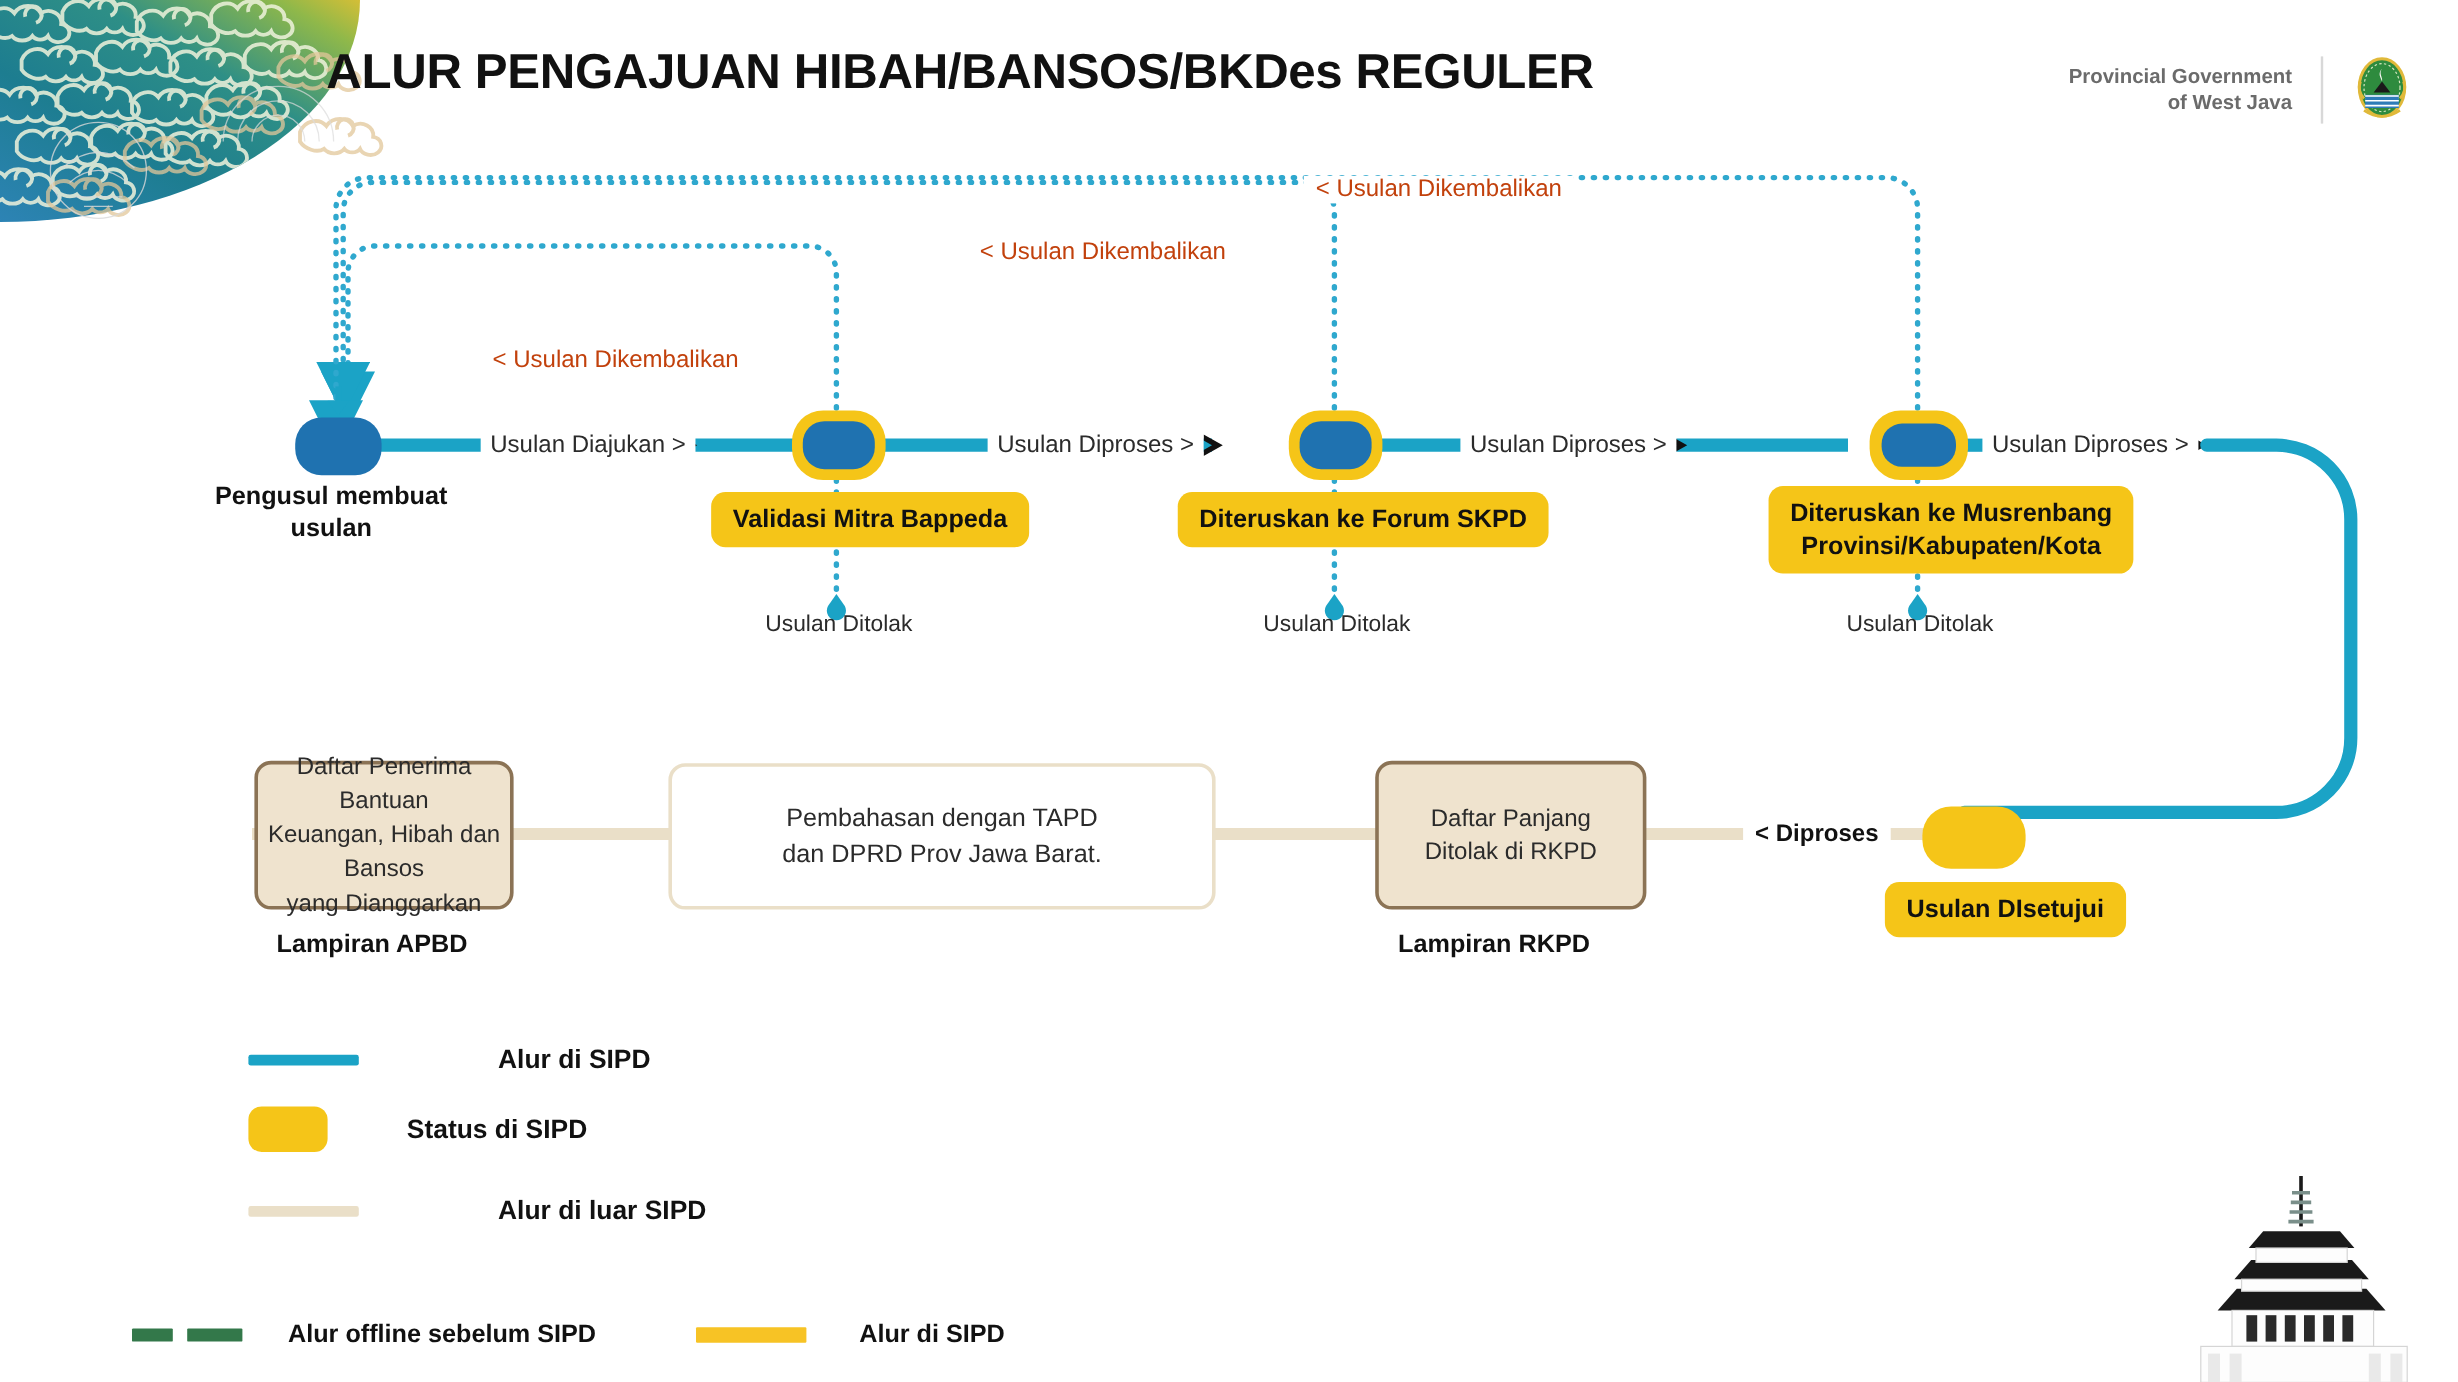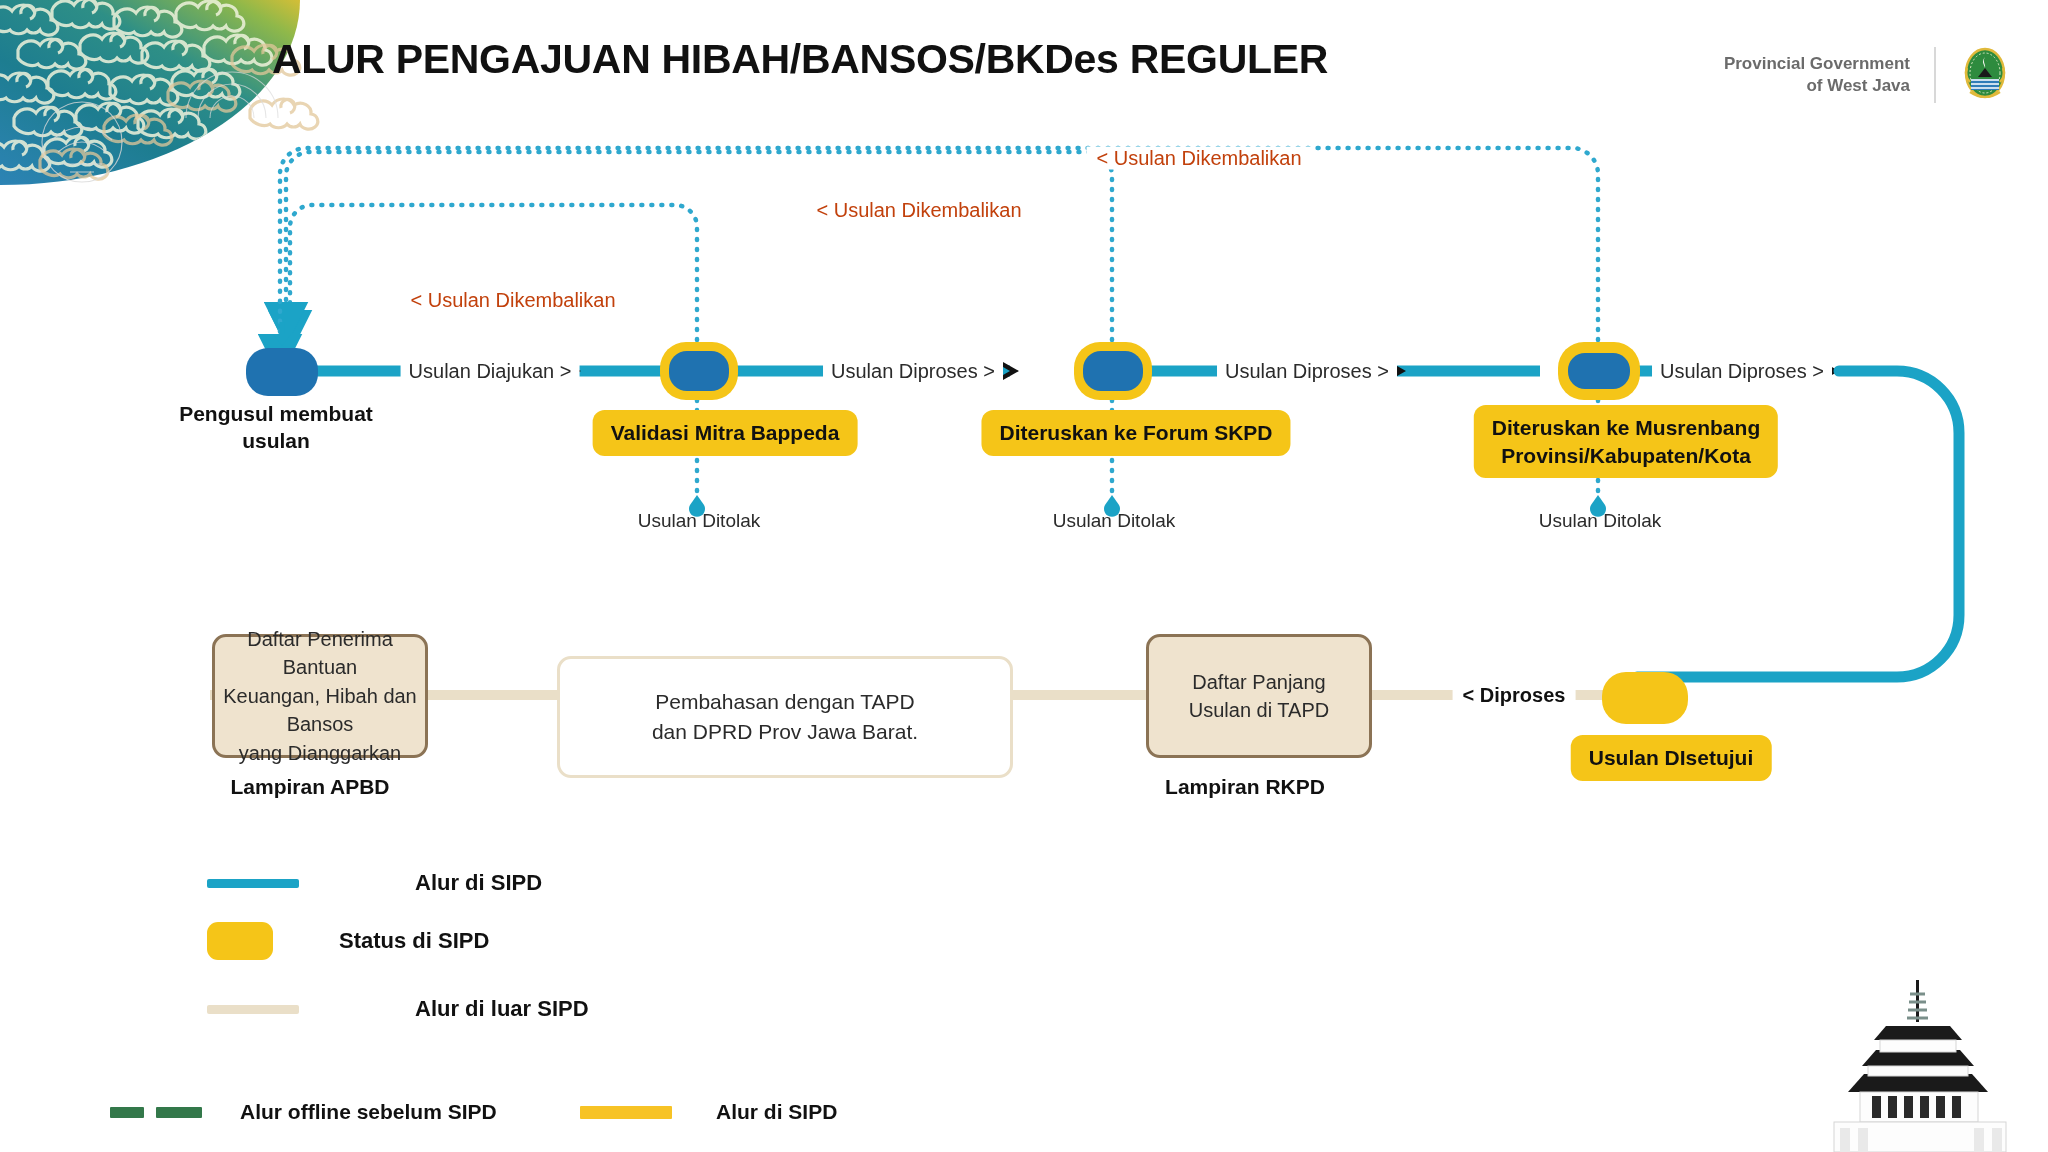--- a/index.html
+++ b/index.html
@@ -43,21 +43,21 @@
 
   
   .rej{font-size:19px;color:#2b2b2b;transform:translateX(-50%);text-align:center;}
 
   
   .beigebox{position:absolute;background:#EFE3CE;border:3px solid #8B7355;
             border-radius:14px;font-size:20px;color:#2b2b2b;text-align:center;
             line-height:1.42;display:flex;align-items:center;justify-content:center;}
   .whitebox{position:absolute;background:#ffffff;border:3px solid #EADFC8;
             border-radius:14px;font-size:21px;color:#2b2b2b;text-align:center;
-            line-height:1.45;display:flex;align-items:center;justify-content:center;margin-top:20px;}
+            line-height:1.45;display:flex;align-items:center;justify-content:center;}
   .boxcap{font-size:21px;font-weight:bold;color:#111;text-align:center;
           transform:translateX(-50%);}
   .beigelabel{font-size:20px;font-weight:bold;color:#111;background:#fff;
               padding:0 10px;transform:translate(-50%,-50%);margin-left:39px;}
 
   
   .lgrow{position:absolute;display:flex;align-items:center;}
   .lgtext{font-size:22px;font-weight:bold;color:#111;}
   .sw-line{width:92px;height:9px;background:#1BA3C6;border-radius:2px;}
   .sw-pill{width:66px;height:38px;background:#F5C518;border-radius:11px;}
@@ -265,21 +265,21 @@
 <div class="whitebox" style="left:557px;top:636px;width:450px;height:116px;">
   <div>
     <div>Pembahasan dengan TAPD</div>
     <div>dan DPRD Prov Jawa Barat.</div>
   </div>
 </div>
 
 <div class="beigebox" style="left:1146px;top:634px;width:220px;height:118px;">
   <div>
     <div>Daftar Panjang</div>
-    <div>Usulan di TAPD</div>
+    <div>Ditolak di RKPD</div>
   </div>
 </div>
 <div class="lbl boxcap" style="left:1245px;top:775px;">Lampiran RKPD</div>
 
 <div class="lbl beigelabel" style="left:1475px;top:695px;">&lt; Diproses</div>
 
 <div class="pill" style="left:1645px;top:735px;">Usulan DIsetujui</div>
 
 <div class="lgrow" style="left:207px;top:870px;">
   <div class="sw-line"></div>

